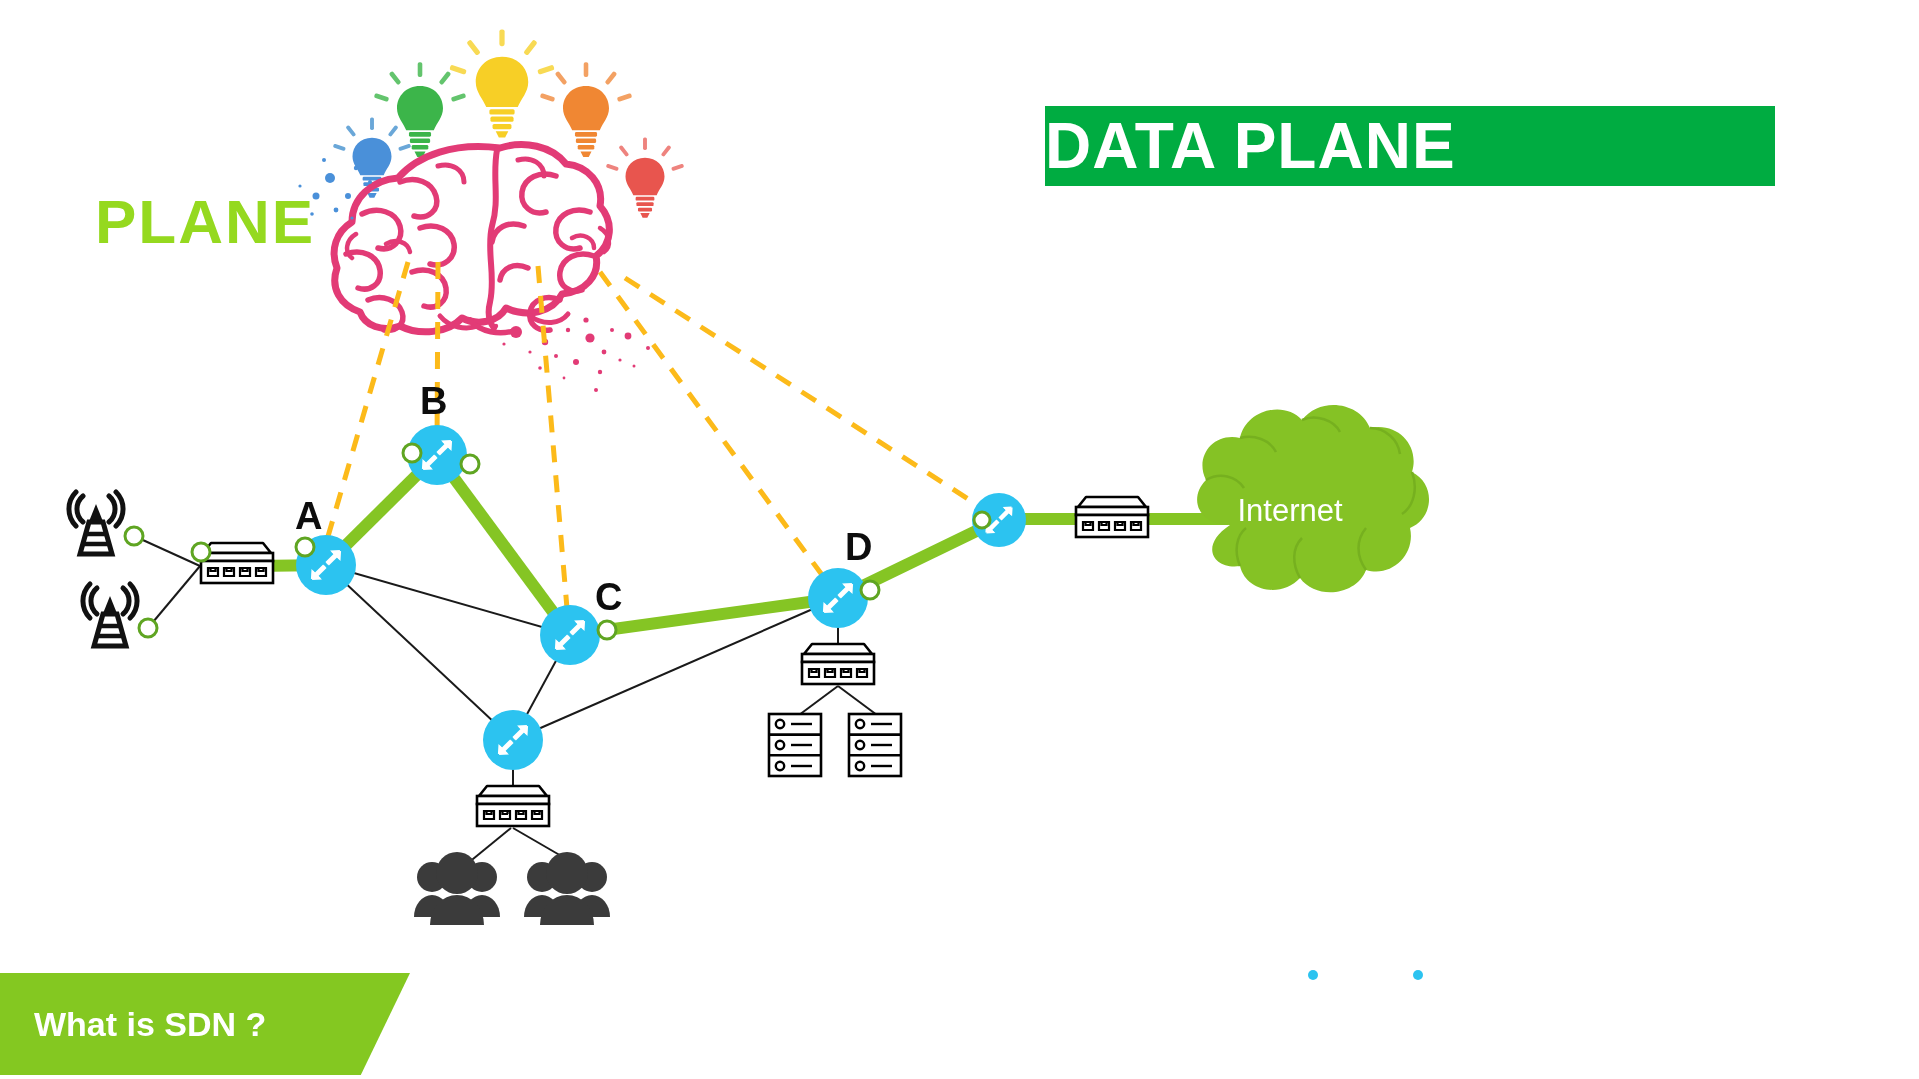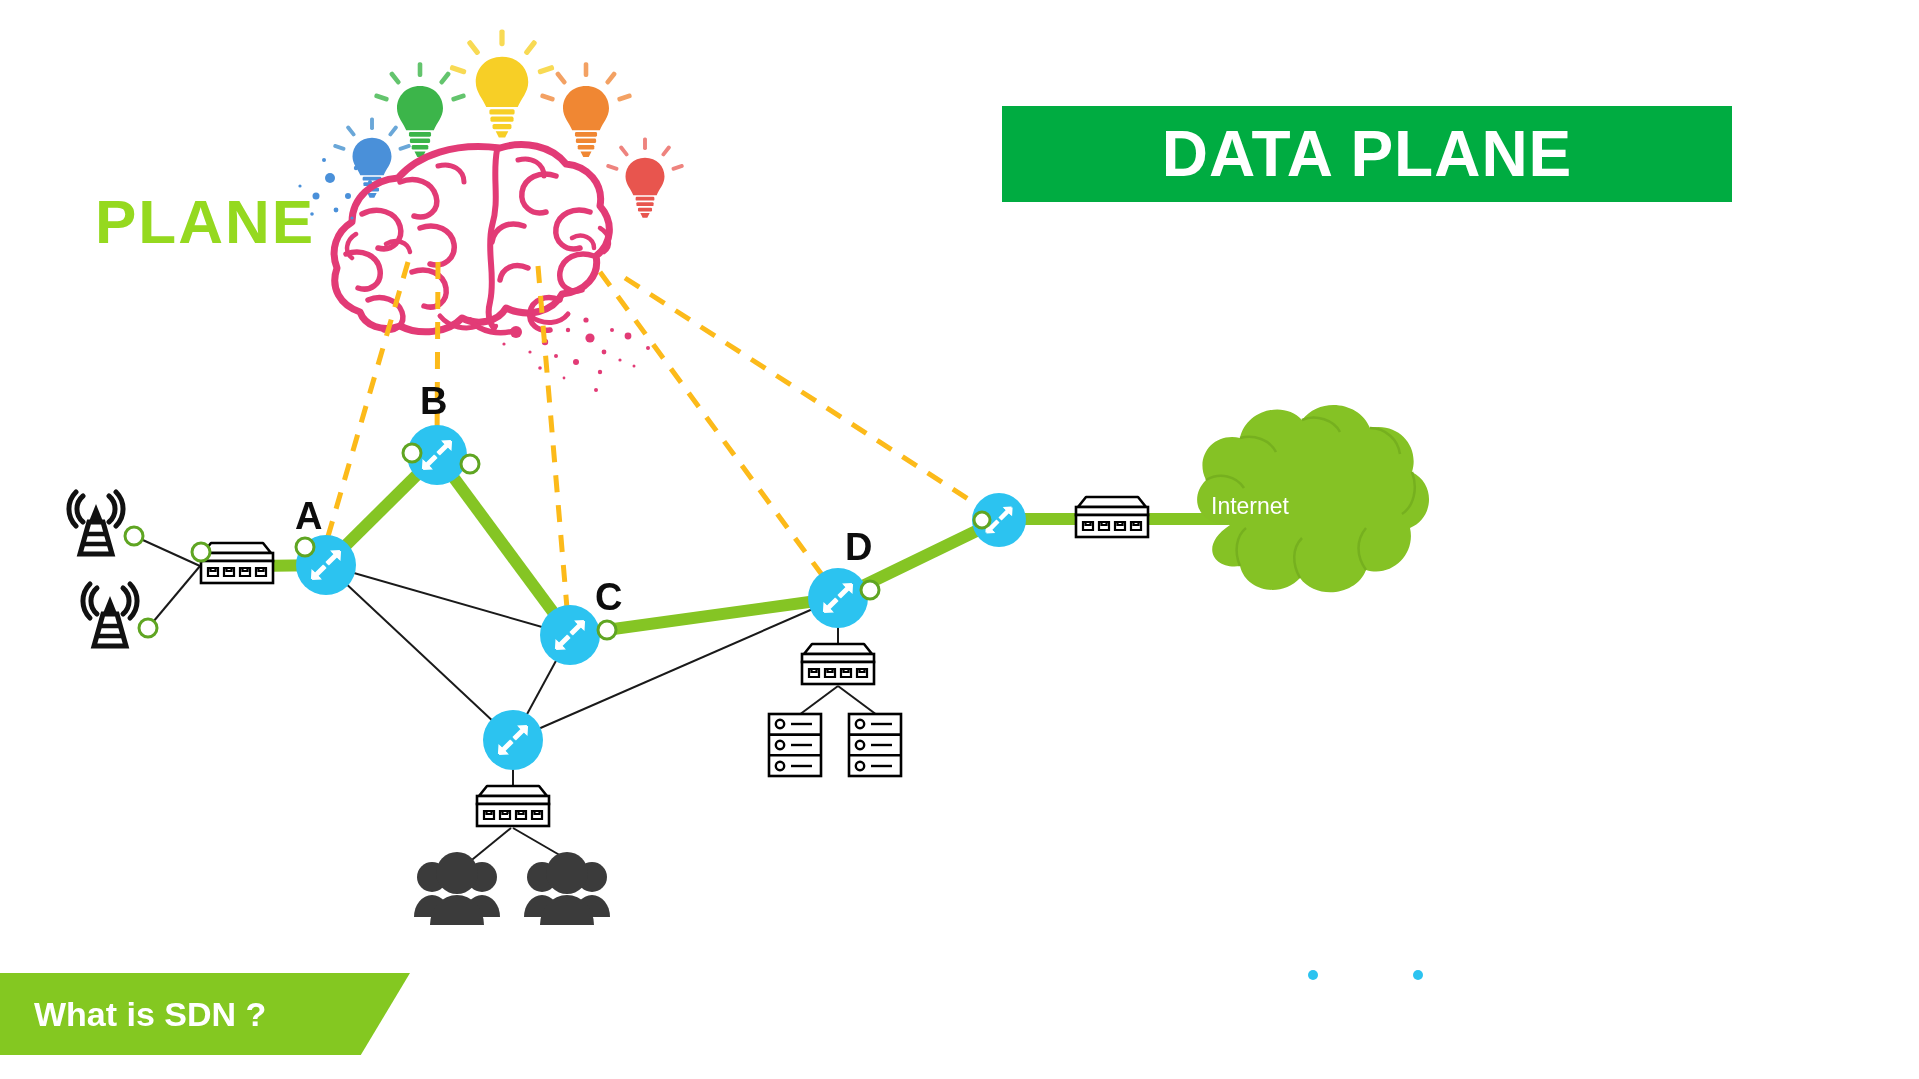--- a/index.html
+++ b/index.html
@@ -12,28 +12,27 @@
     width: 1919px;
     height: 1079px;
     position: relative;
     overflow: hidden;
     font-family: "Liberation Sans", sans-serif;
   }
 
   
   #data-plane-banner {
     position: absolute;
-    left: 1002px;
+    left: 1045px;
     top: 106px;
     width: 730px;
-    height: 96px;
+    height: 80px;
     background: #00ac41;
     display: flex;
     align-items: center;
-    justify-content: center;
   }
   #data-plane-banner .banner-text {
     color: #ffffff;
     font-size: 64px;
     font-weight: bold;
     letter-spacing: 1px;
     line-height: 1;
     font-family: "Liberation Sans", sans-serif;
   }
 
@@ -49,21 +48,21 @@
     font-family: "Liberation Sans", sans-serif;
     white-space: nowrap;
   }
 
   
   #slide-footer {
     position: absolute;
     left: 0px;
     top: 973px;
     width: 410px;
-    height: 82px;
+    height: 102px;
     background: #84c821;
     clip-path: polygon(0 0, 100% 0, 88% 100%, 0 100%);
     display: flex;
     align-items: center;
   }
   #slide-footer .footer-text {
     color: #ffffff;
     font-size: 34px;
     font-weight: bold;
     padding-left: 34px;
@@ -86,26 +85,26 @@
     color: #0d0d0d;
     font-size: 38px;
     font-weight: bold;
     font-family: "Liberation Sans", sans-serif;
     line-height: 1;
   }
 
   
   #internet-cloud-label {
     position: absolute;
-    left: 1160px;
+    left: 1200px;
     top: 495px;
     width: 180px;
     text-align: center;
     color: #ffffff;
-    font-size: 23px;
+    font-size: 31px;
     font-family: "Liberation Sans", sans-serif;
     line-height: 1;
     pointer-events: none;
   }
 </style>
 </head>
 <body>
 
 <div id="data-plane-banner">
   <span class="banner-text">DATA PLANE</span>

